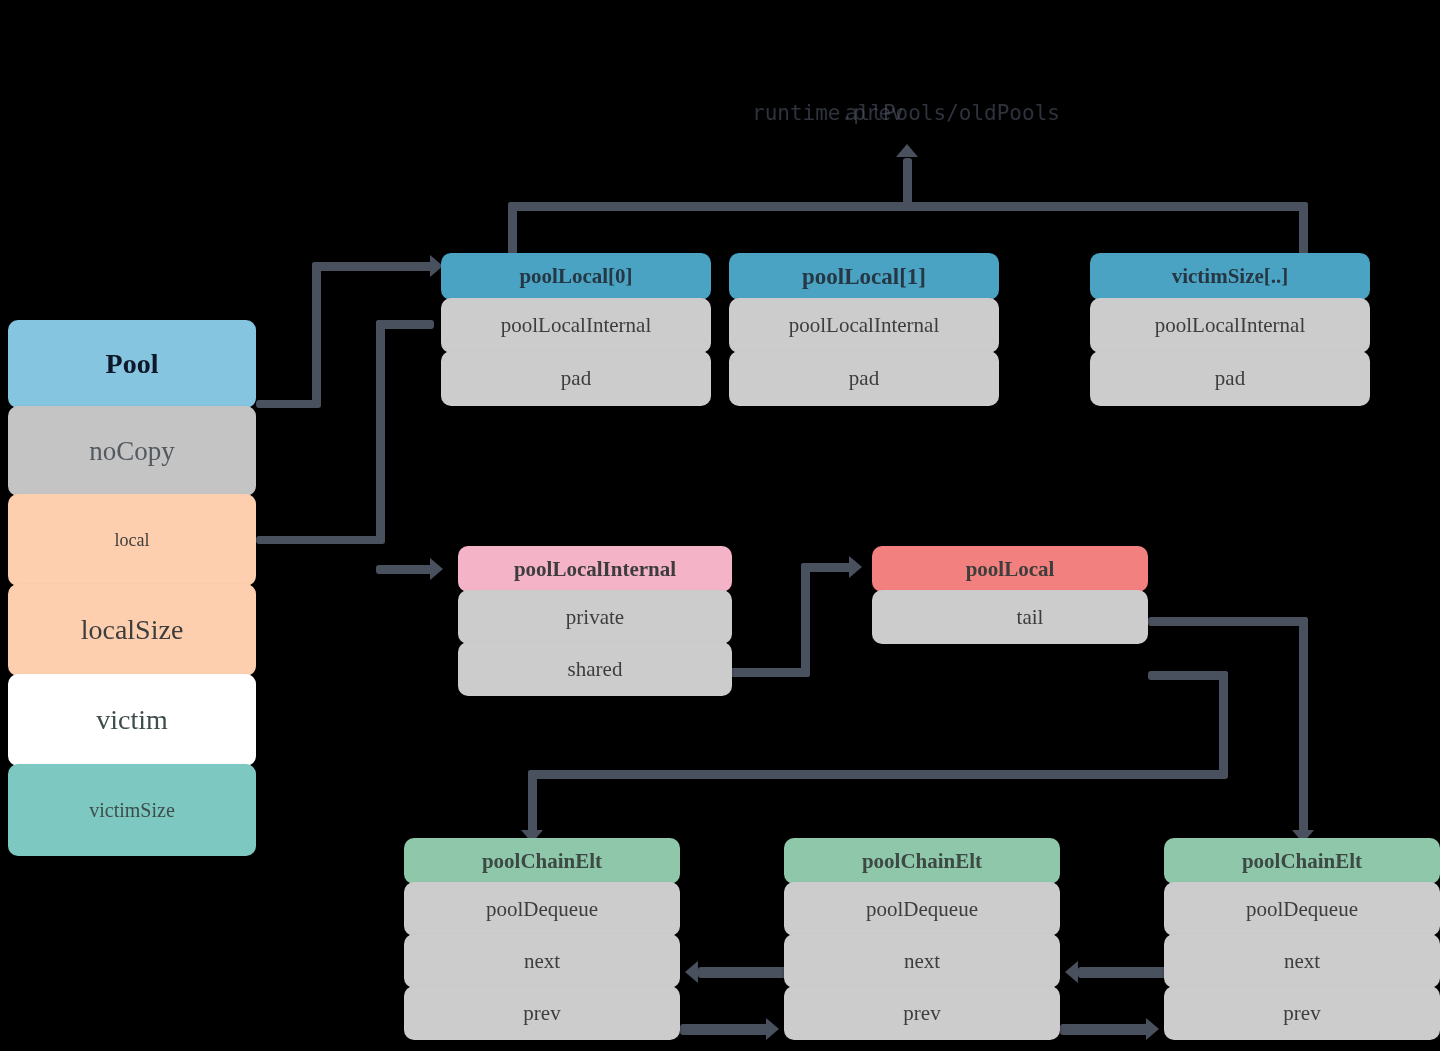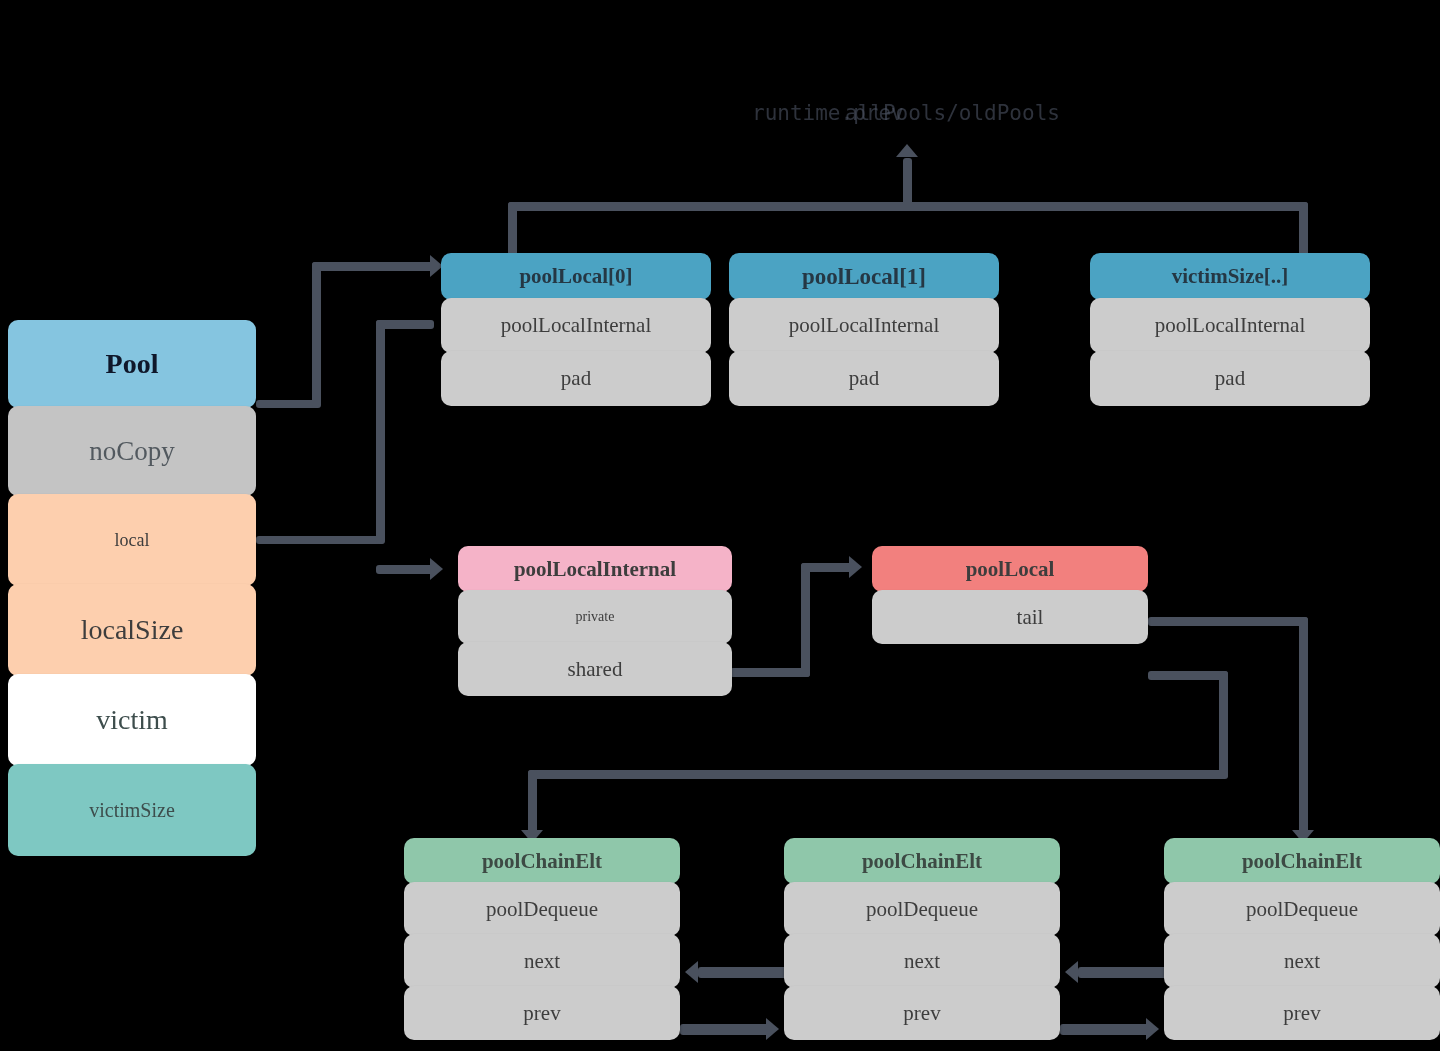--- a/index.html
+++ b/index.html
@@ -99,21 +99,21 @@
   </div>
 
   <div class="struct" style="left:1090px;top:253px;width:280px;">
     <div class="row head" style="height:47px;background:#4ba3c3;color:#253744;font-size:21px;">victimSize[..]</div>
     <div class="row grey" style="height:55px;font-size:21px;">poolLocalInternal</div>
     <div class="row grey" style="height:55px;font-size:21px;">pad</div>
   </div>
 
   <div class="struct" style="left:458px;top:546px;width:274px;">
     <div class="row head" style="height:46px;background:#f5b3c8;color:#3d3d3d;font-size:21px;">poolLocalInternal</div>
-    <div class="row grey" style="height:54px;font-size:14px;">private</div>
+    <div class="row grey" style="height:54px;font-size:21px;">private</div>
     <div class="row grey" style="height:54px;font-size:21px;">shared</div>
   </div>
 
   <div class="struct" style="left:872px;top:546px;width:276px;">
     <div class="row head" style="height:46px;background:#f2807e;color:#3d3d3d;font-size:21px;">poolLocal</div>
     <div class="row grey" style="height:54px;font-size:21px;padding-left:40px;">tail</div>
   </div>
 
   <div class="struct" style="left:404px;top:838px;width:276px;">
     <div class="row head" style="height:46px;background:#8fc7aa;color:#3d4a44;font-size:21px;">poolChainElt</div>

